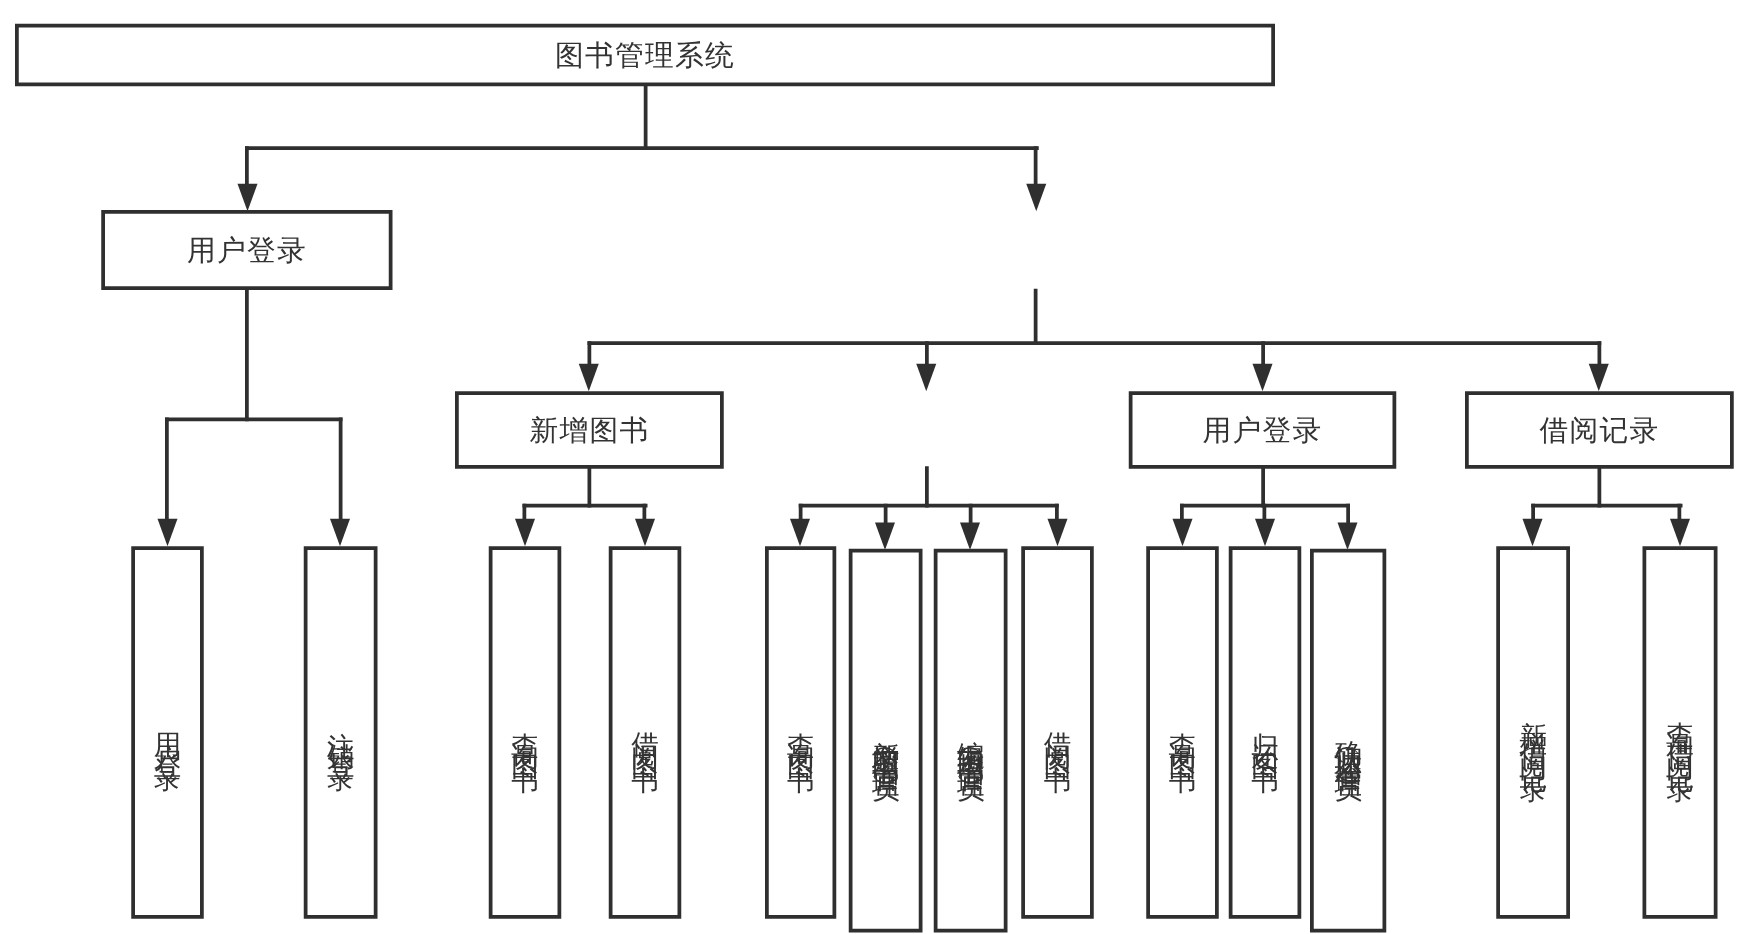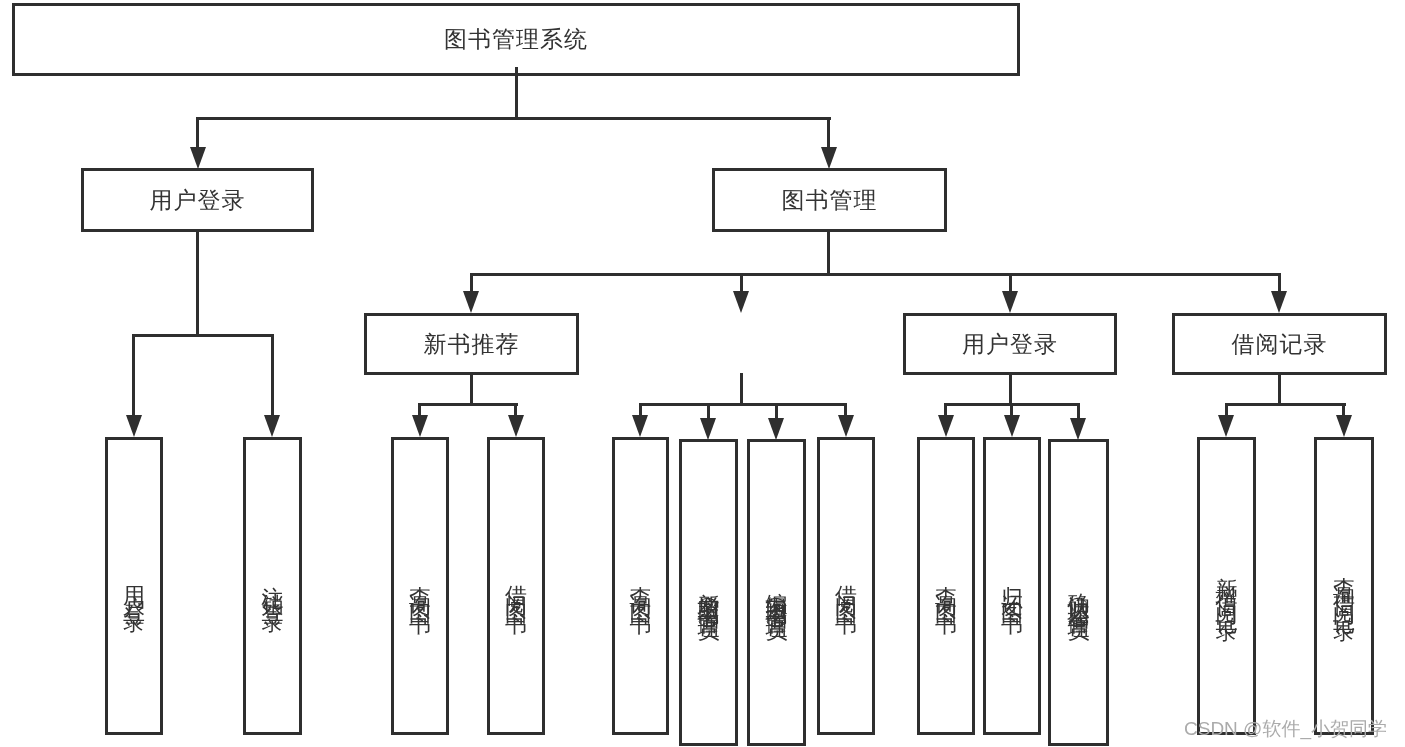--- a/index.html
+++ b/index.html
@@ -45,36 +45,33 @@
     color: #ababab;
     white-space: nowrap;
     z-index: 5;
   }
 </style>
 </head>
 <body>
 
 <div class="stage">
 
-  <div class="node hnode" style="left:12px; top:3px; width:1008px; height:73px;">
+  <div class="node hnode" style="left:12px; top:19px; width:1008px; height:50px;">
     <span>图书管理系统</span>
   </div>
 
   <div class="line" style="left:515px; top:67px; width:3px; height:53px;"></div>
   <div class="line" style="left:196px; top:117px; width:635px; height:3px;"></div>
   <div class="line" style="left:196px; top:117px; width:3px; height:33px;"></div>
   <div class="arrow" style="left:190px; top:147px;"></div>
   <div class="line" style="left:827px; top:117px; width:3px; height:33px;"></div>
   <div class="arrow" style="left:821px; top:147px;"></div>
 
   <div class="node hnode" style="left:81px; top:168px; width:233px; height:64px;">
     <span>用户登录</span>
-  </div>
-  <div class="node hnode" style="left:712px; top:168px; width:235px; height:64px;">
-    <span>图书管理</span>
   </div>
 
   <div class="line" style="left:196px; top:231px; width:3px; height:106px;"></div>
   <div class="line" style="left:132px; top:334px; width:142px; height:3px;"></div>
   <div class="line" style="left:132px; top:334px; width:3px; height:83px;"></div>
   <div class="arrow" style="left:126px; top:415px;"></div>
   <div class="line" style="left:271px; top:334px; width:3px; height:83px;"></div>
   <div class="arrow" style="left:264px; top:415px;"></div>
 
   <div class="line" style="left:827px; top:231px; width:3px; height:45px;"></div>
@@ -82,21 +79,21 @@
   <div class="line" style="left:470px; top:273px; width:3px; height:21px;"></div>
   <div class="arrow" style="left:463px; top:291px;"></div>
   <div class="line" style="left:740px; top:273px; width:3px; height:21px;"></div>
   <div class="arrow" style="left:733px; top:291px;"></div>
   <div class="line" style="left:1009px; top:273px; width:3px; height:21px;"></div>
   <div class="arrow" style="left:1002px; top:291px;"></div>
   <div class="line" style="left:1278px; top:273px; width:3px; height:21px;"></div>
   <div class="arrow" style="left:1271px; top:291px;"></div>
 
   <div class="node hnode" style="left:364px; top:313px; width:215px; height:62px;">
-    <span>新书推荐</span>
+    <span>新增图书</span>
   </div>
   <div class="node hnode" style="left:903px; top:313px; width:214px; height:62px;">
     <span>用户登录</span>
   </div>
   <div class="node hnode" style="left:1172px; top:313px; width:215px; height:62px;">
     <span>借阅记录</span>
   </div>
 
   <div class="line" style="left:470px; top:373px; width:3px; height:33px;"></div>
   <div class="line" style="left:418px; top:403px; width:100px; height:3px;"></div>
@@ -169,15 +166,14 @@
     <span>确认归还（管理员）</span>
   </div>
 
   <div class="node vnode" style="left:1197px; top:437px; width:59px; height:298px;">
     <span>新增借阅记录</span>
   </div>
   <div class="node vnode" style="left:1314px; top:437px; width:60px; height:298px;">
     <span>查询借阅记录</span>
   </div>
 
-  <div class="watermark">CSDN @软件_小贺同学</div>
 
 </div>
 
 </body></html>

